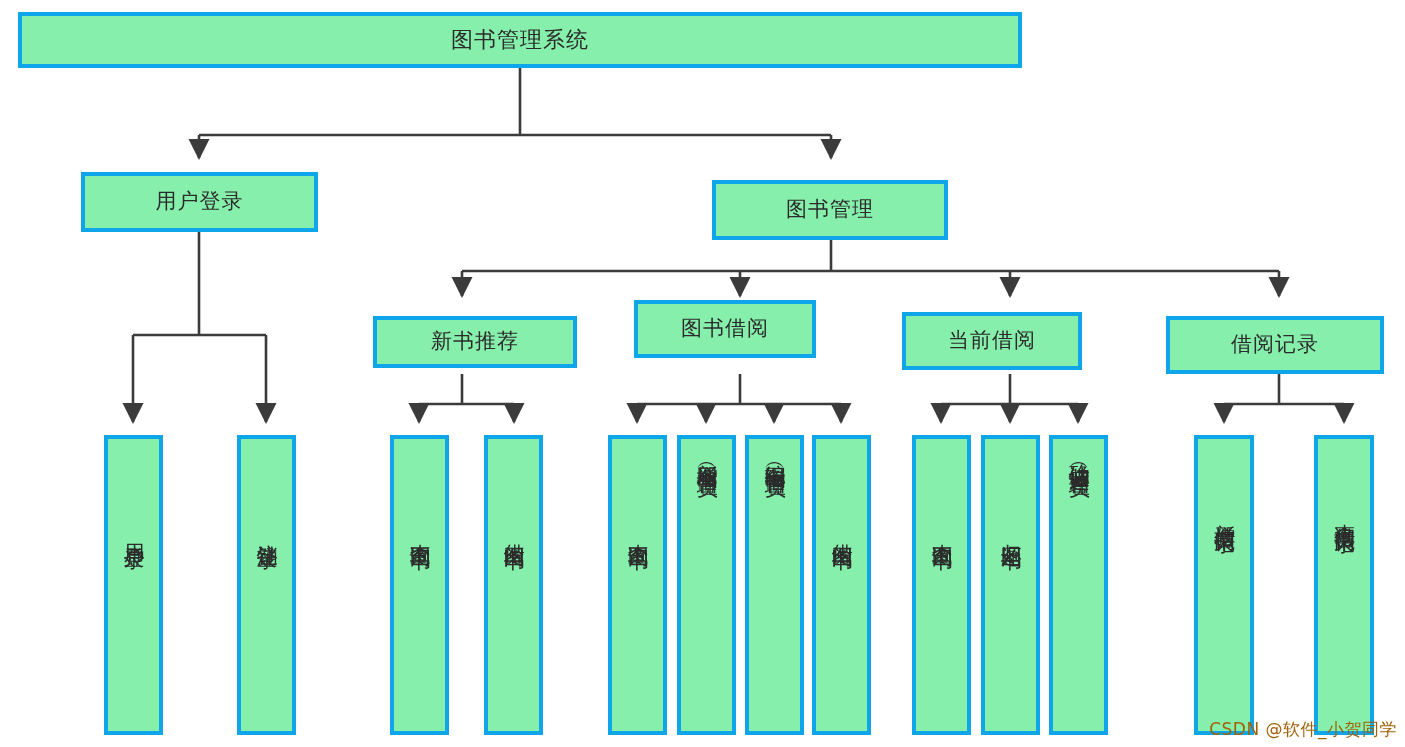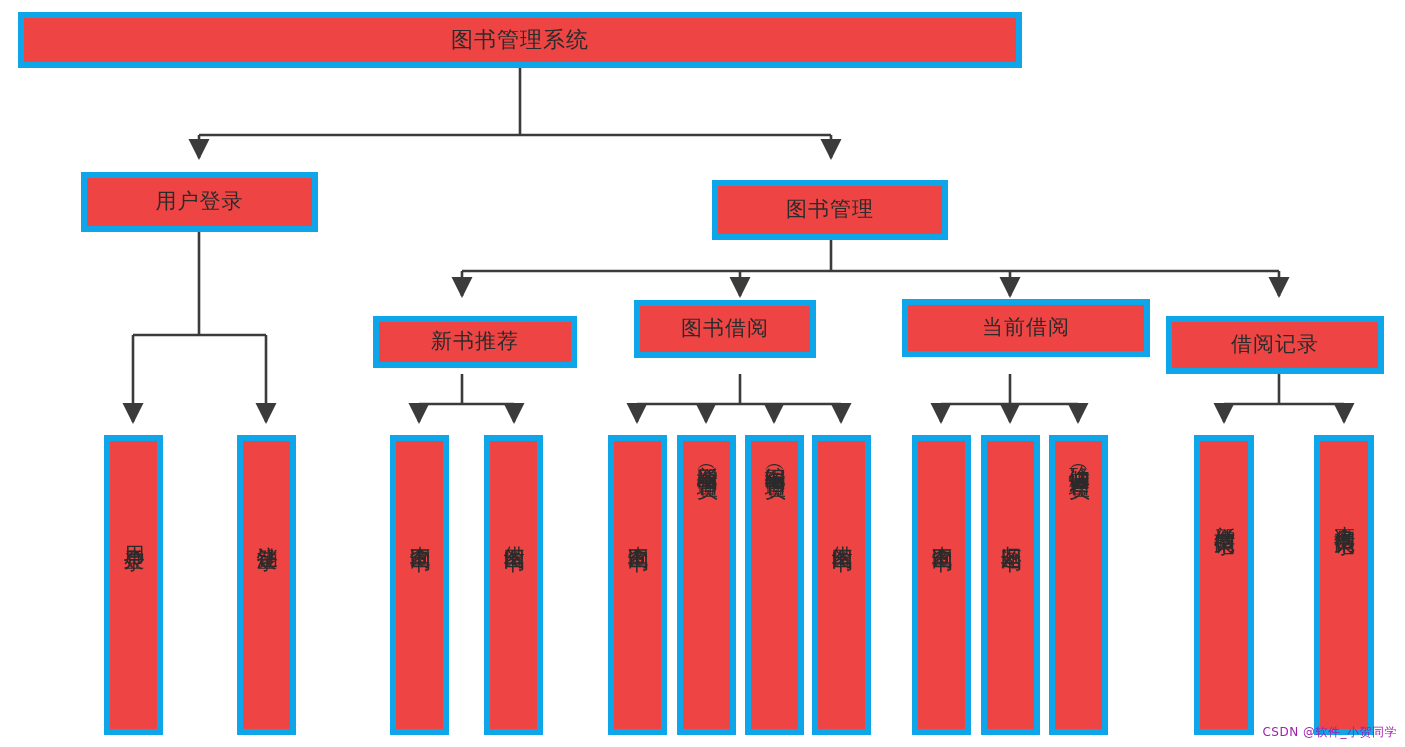--- a/index.html
+++ b/index.html
@@ -22,22 +22,22 @@
     position: absolute;
     left: 0;
     top: 0;
     width: 1405px;
     height: 747px;
     pointer-events: none;
   }
   .node {
     position: absolute;
     box-sizing: border-box;
-    background: #ef4444;
-    border: 6px solid #0ea5e9;
+    background: #86efac;
+    border: 4px solid #0ea5e9;
     display: flex;
     align-items: center;
     justify-content: center;
     color: #2b2b2b;
   }
   .node.horiz {
     font-size: 21px;
     letter-spacing: 1px;
     line-height: 1.2;
   }
@@ -64,22 +64,22 @@
   .vert.v-tall .vlabel {
     margin-top: 8px;
   }
   .vert.v-short .vlabel {
     margin-top: 88px;
   }
   #watermark {
     position: absolute;
     right: 8px;
     bottom: 6px;
-    font-size: 12px;
-    color: #a21caf;
+    font-size: 17px;
+    color: #a16207;
     letter-spacing: 0.5px;
     white-space: nowrap;
     user-select: none;
   }
 </style>
 </head>
 <body>
 
 <div id="canvas">
 
@@ -143,21 +143,21 @@
   <div class="node horiz" style="left:712px; top:172px; width:236px; height:60px;margin-top:8px;">
     <span>图书管理</span>
   </div>
 
   <div class="node horiz" style="left:373px; top:316px; width:204px; height:52px;">
     <span>新书推荐</span>
   </div>
   <div class="node horiz" style="left:634px; top:300px; width:182px; height:58px;">
     <span>图书借阅</span>
   </div>
-  <div class="node horiz" style="left:902px; top:299px; width:248px; height:58px;">
+  <div class="node horiz" style="left:902px; top:312px; width:180px; height:58px;">
     <span>当前借阅</span>
   </div>
   <div class="node horiz" style="left:1166px; top:316px; width:218px; height:58px;">
     <span>借阅记录</span>
   </div>
 
   <div class="node vert v-short" style="left:104px; top:435px; width:59px; height:300px;">
     <span class="vlabel">用户登录</span>
   </div>
   <div class="node vert v-short" style="left:237px; top:435px; width:59px; height:300px;">

